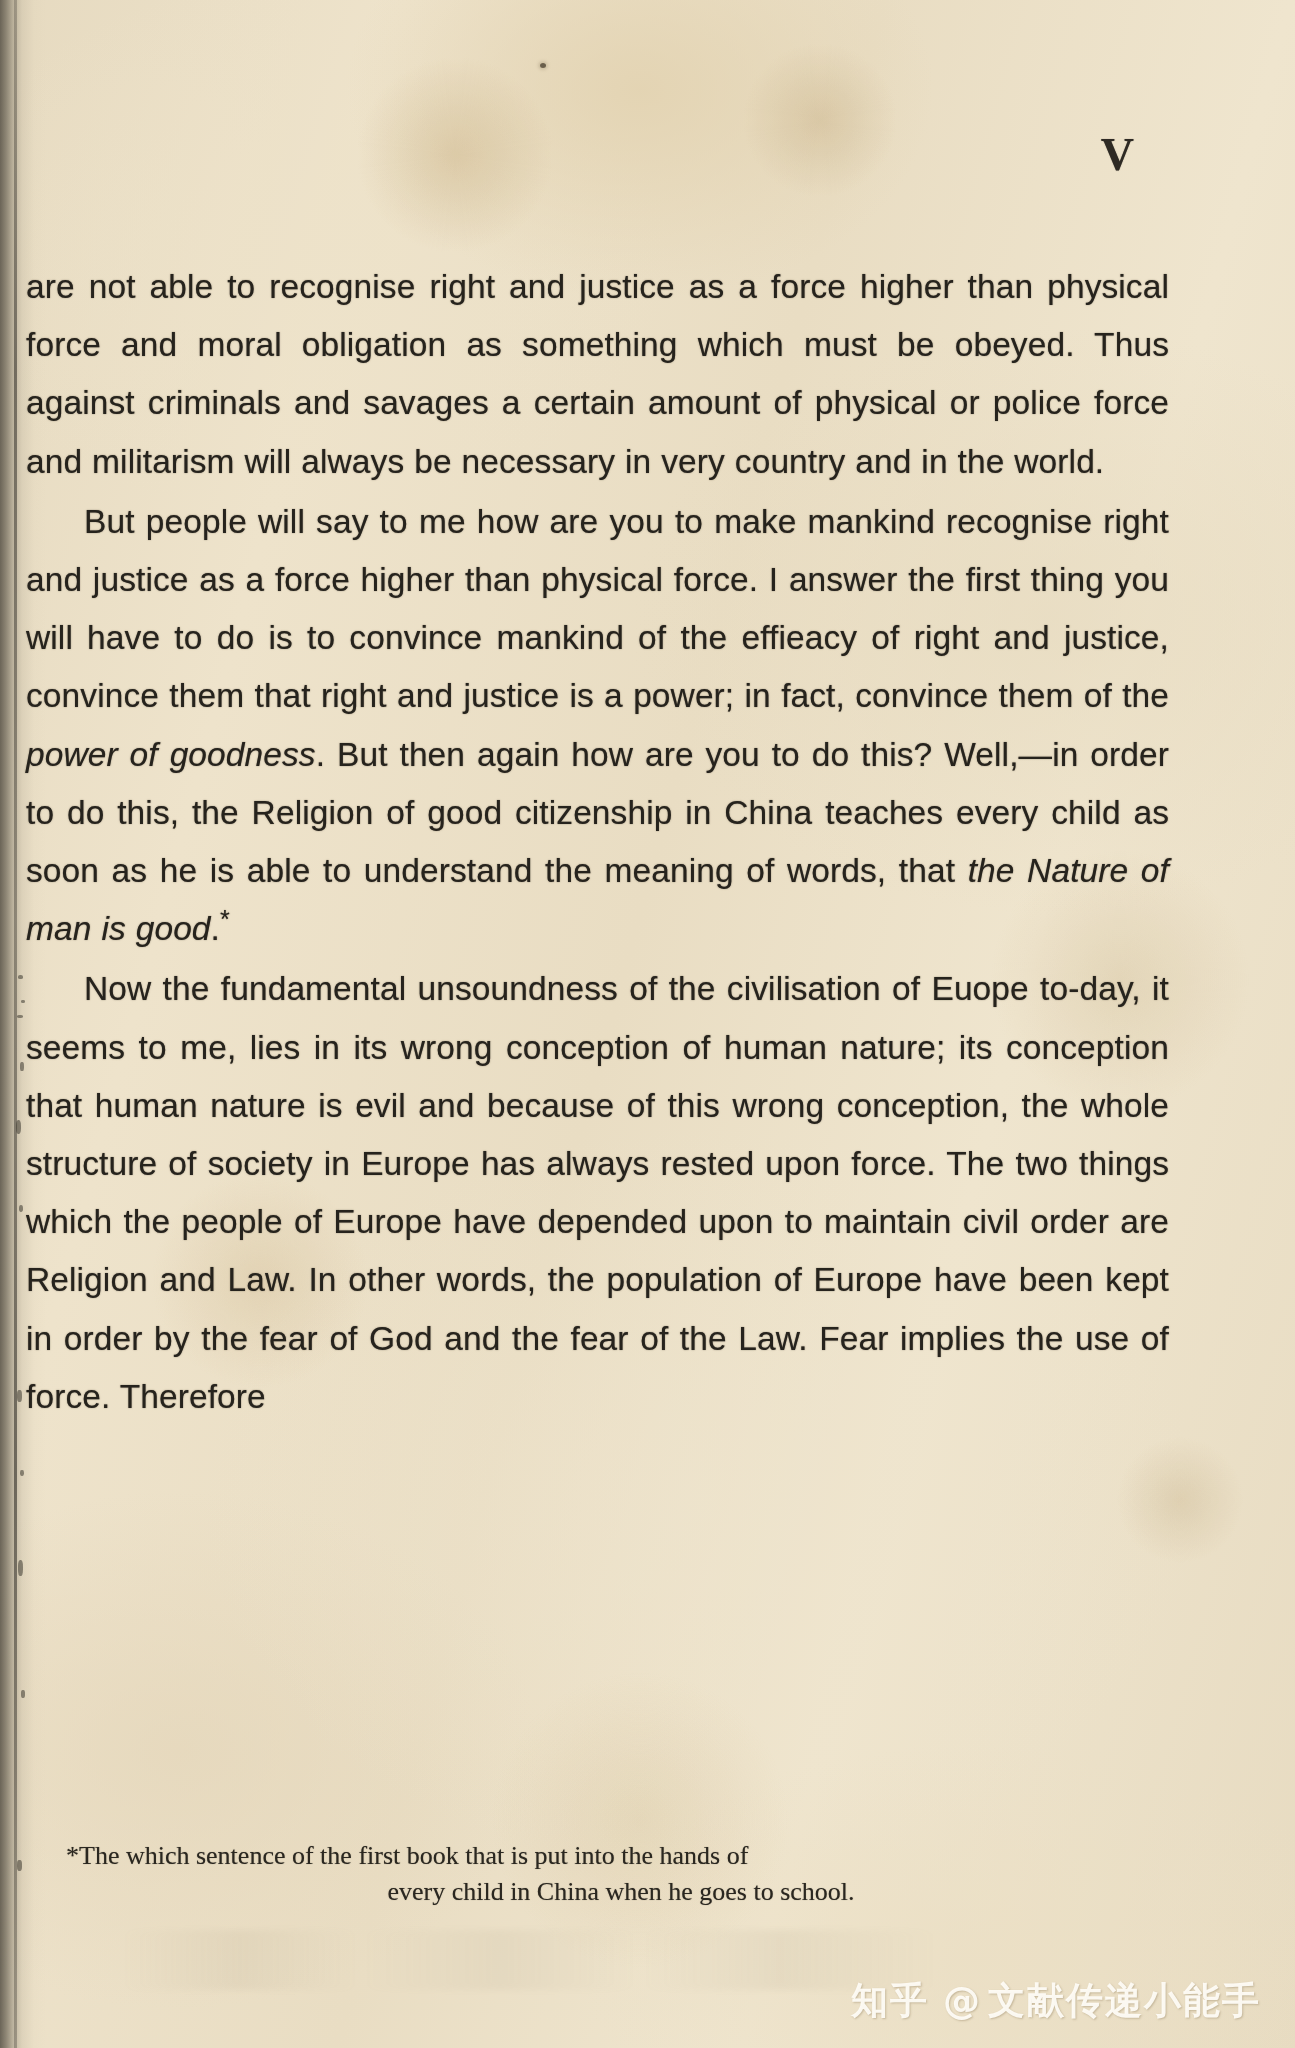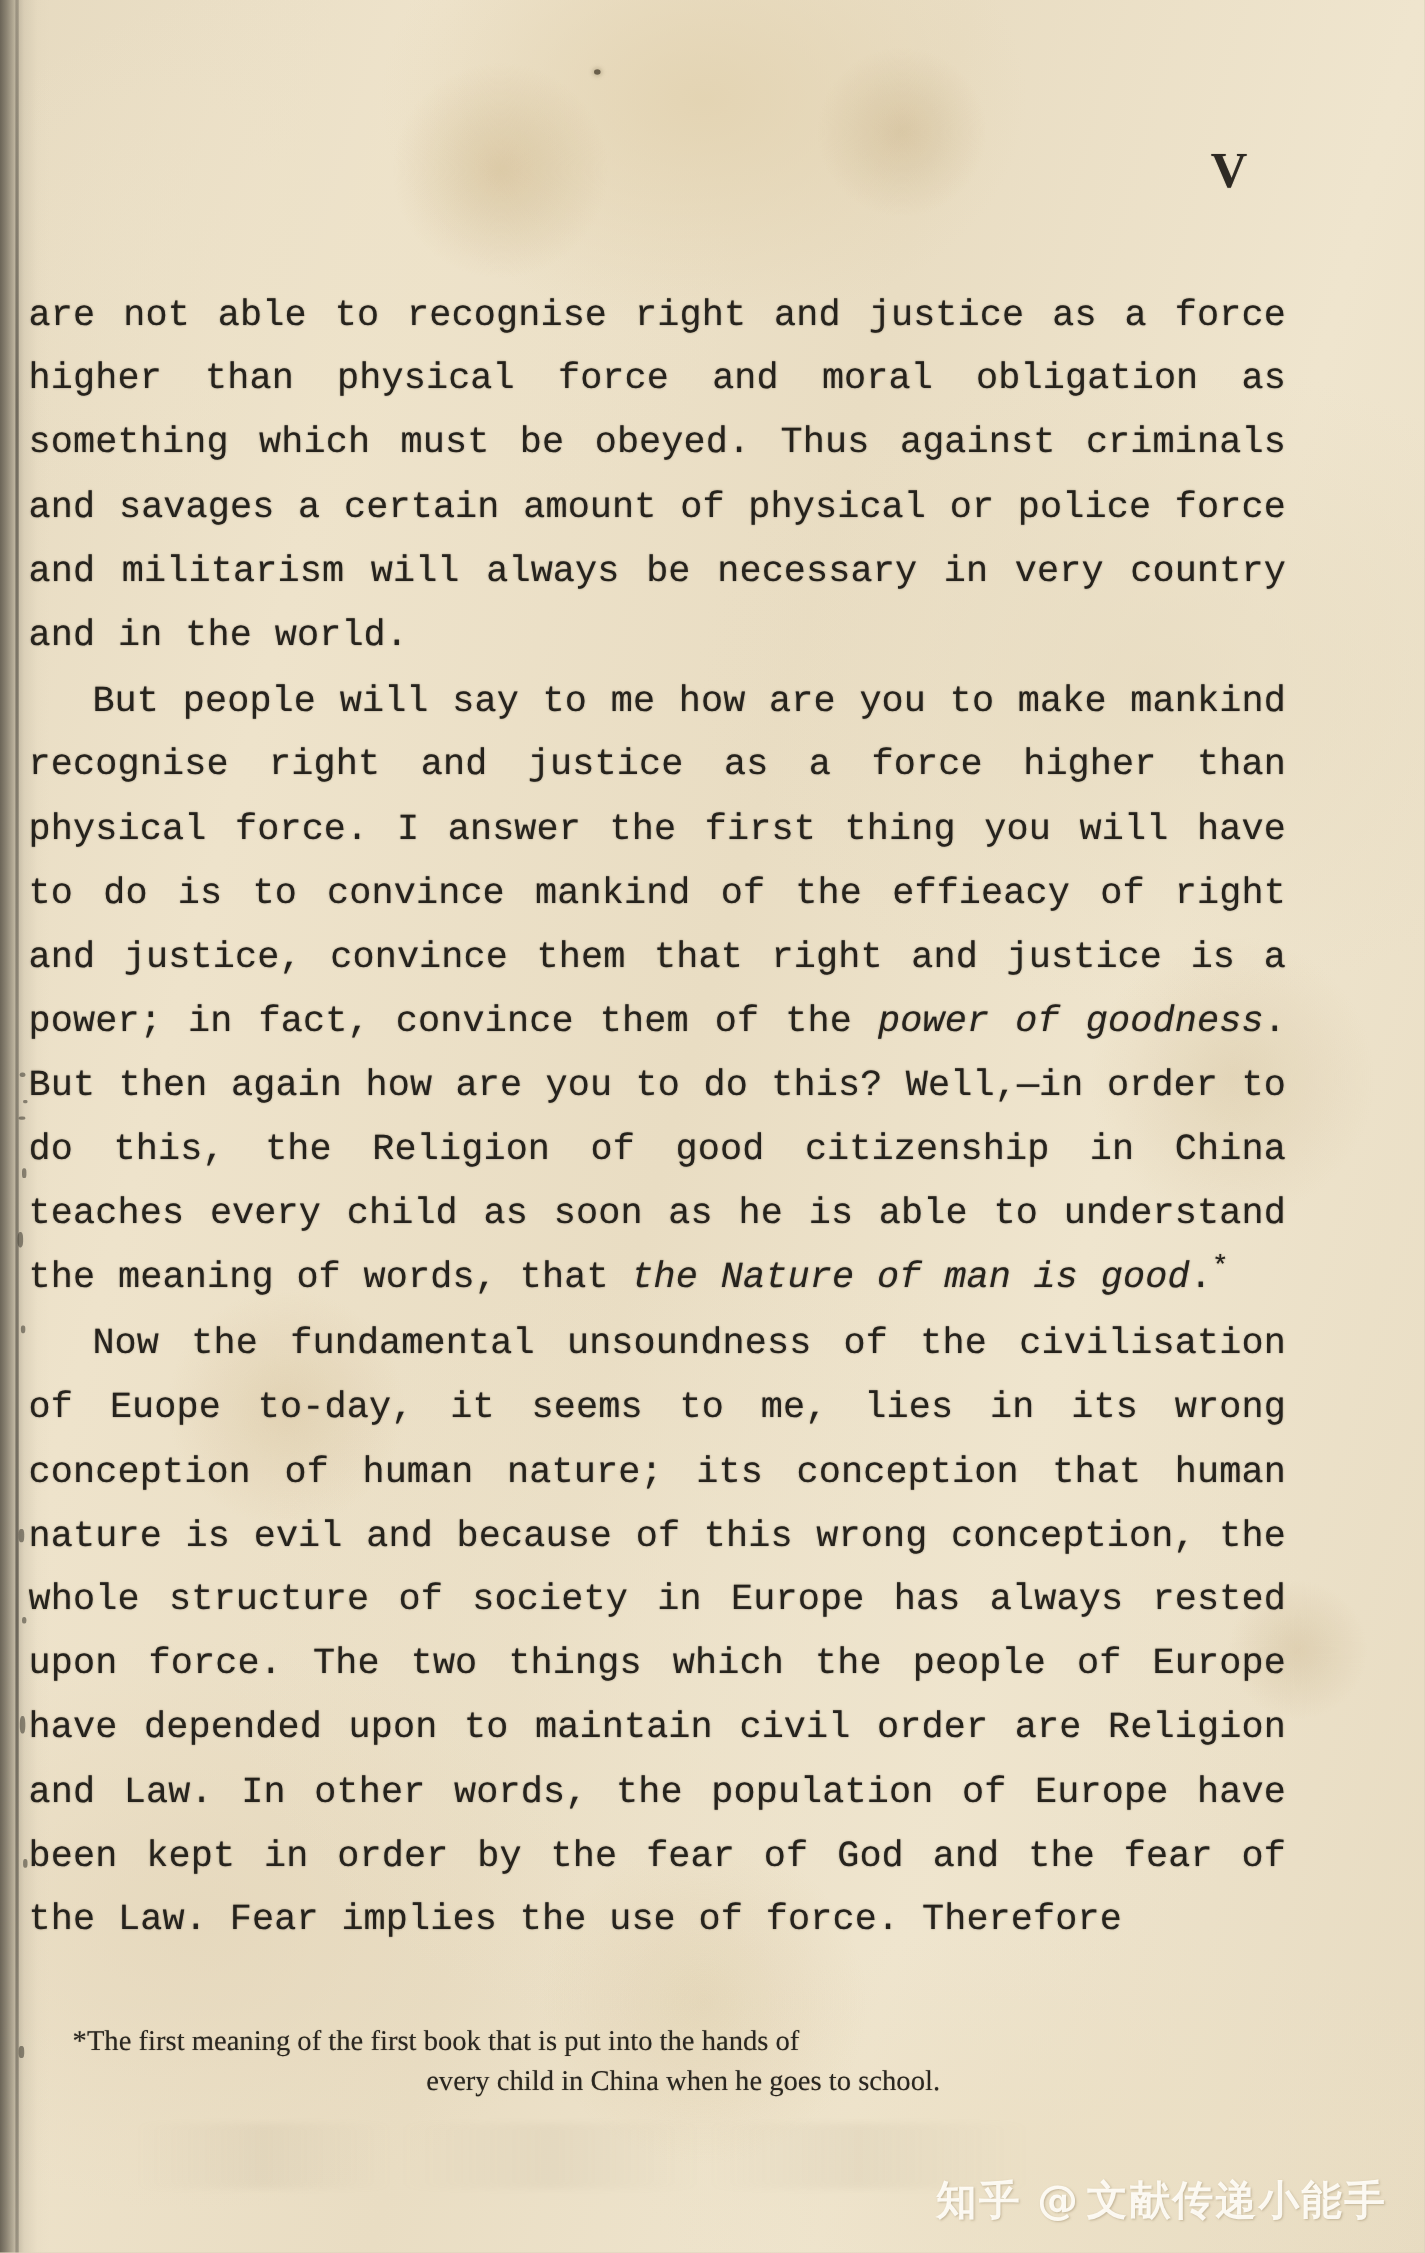--- a/index.html
+++ b/index.html
@@ -82,21 +82,21 @@
   }
 
   
   .textblock {
     position:absolute;
     left:26px; top:258px;
     width:1143px;
   }
 
   p.para {
-    font-family:Liberation Mono, monospace;
+    font-family:Liberation Sans, sans-serif;
     font-size:33.5px;
     line-height:58.2px;
     text-align:justify;
     color:#26231d;
     margin:0;
     letter-spacing:.1px;
     word-spacing:.5px;
     text-shadow:0 0 1.1px rgba(58,50,38,.55), 0 0 2.4px rgba(90,80,62,.18);
   }
   p.indent { text-indent:58px; }
@@ -178,19 +178,19 @@
 
     <p class="para indent"><span>But people will say to me how are you to make mankind recognise right and justice as a force higher than physical force.  I answer the first thing you will have to do is to convince mankind of the effieacy of right and justice, convince them that right and justice is a power; in fact, convince them of the </span><i class="it">power of goodness</i><span>.  But then again how are you to do this? Well,—in order to do this, the Religion of good citizenship in China teaches every child as soon as he is able to understand the meaning of words, that </span><i class="it">the Nature of man is good</i><span>.</span><span class="sup">*</span></p>
 
     <p class="para indent"><span>Now the fundamental unsoundness of the civilisation of Euope to-day, it seems to me, lies in its wrong conception of human nature; its conception that human nature is evil and because of this wrong conception, the whole structure of society in Europe has always rested upon force.  The two things which the people of Europe have depended upon to maintain civil order are Religion and Law.  In other words, the population of Europe have been kept in order by the fear of God and the fear of the Law.  Fear implies the use of force.  Therefore</span></p>
 
   </div>
 
   <div class="bleed"></div>
 
   <div class="footnote">
-    <span class="fn-l1">*The first meaning of the first book that is put into the hands of</span>
+    <span class="fn-l1">*The which sentence of the first book that is put into the hands of</span>
     <span class="fn-l2">every child in China when he goes to school.</span>
   </div>
 
   <div class="watermark"><span>知乎</span><span class="wm-at">@</span><span>文献传递小能手</span></div>
 
 </div>
 
 </body></html>

